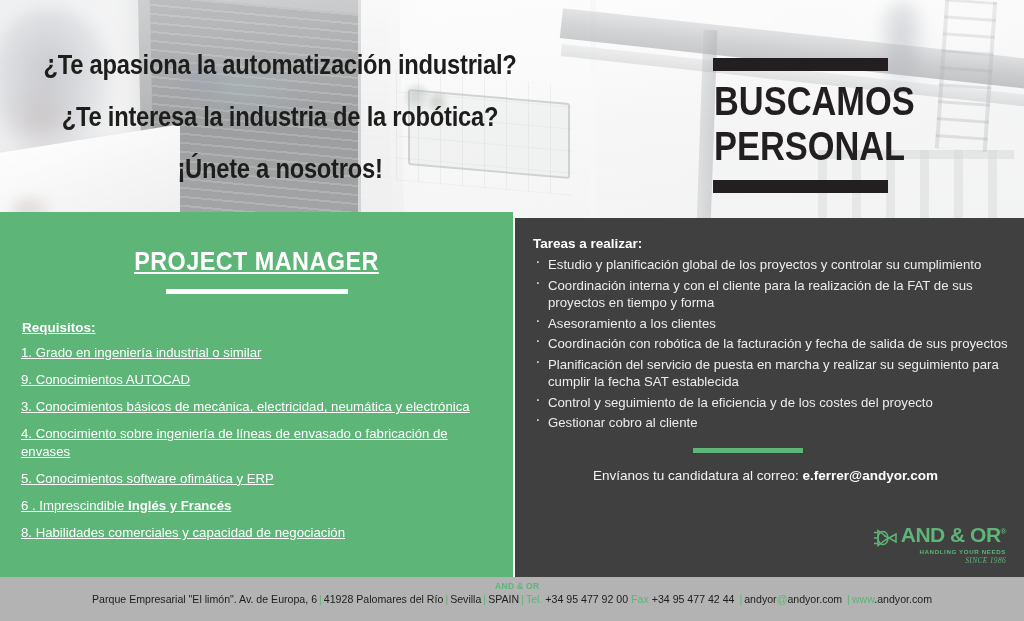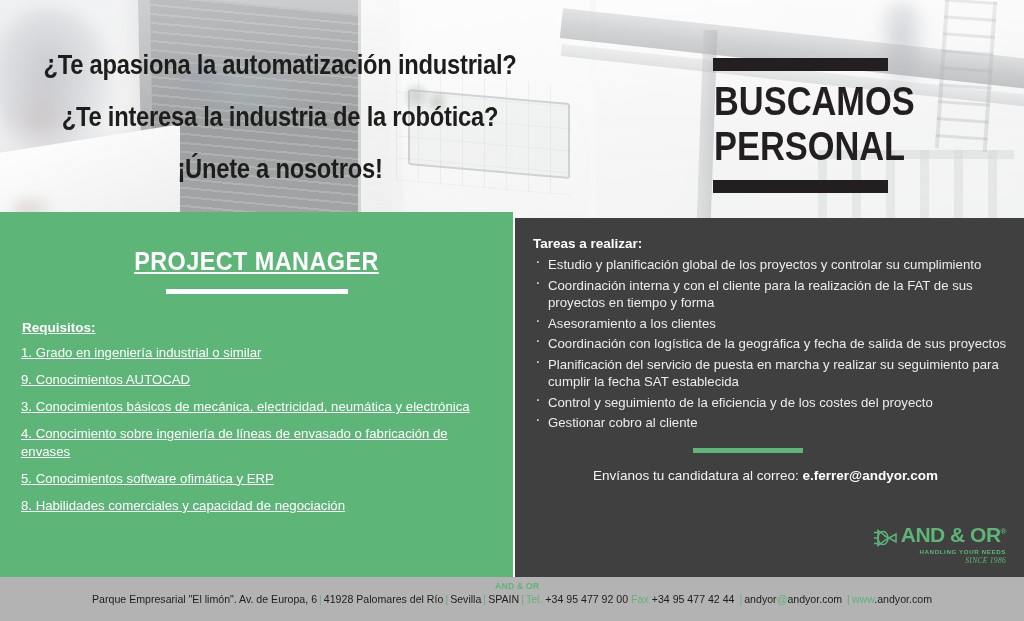--- a/index.html
+++ b/index.html
@@ -363,31 +363,32 @@
   <div class="green-panel">
     <div class="pm-title">PROJECT MANAGER</div>
     <div class="pm-rule"></div>
     <div class="req-label">Requisitos:</div>
     <ul class="req-list" id="requirements-list">
         <li><span>1. Grado en ingeniería industrial o similar</span></li>
         <li><span>9. Conocimientos AUTOCAD</span></li>
         <li><span>3. Conocimientos básicos de mecánica, electricidad, neumática y electrónica</span></li>
         <li><span>4. Conocimiento sobre ingeniería de líneas de envasado o fabricación de envases</span></li>
         <li><span>5. Conocimientos software ofimática y ERP</span></li>
+        <li><span>6 . Imprescindible </span><b>Inglés y Francés</b></li>
         <li><span>8. Habilidades comerciales y capacidad de negociación</span></li>
       </ul>
   </div>
 
   <div class="dark-panel">
     <div class="tasks-label">Tareas a realizar:</div>
     <ul class="task-list" id="tasks-list">
         <li>Estudio y planificación global de los proyectos y controlar su cumplimiento</li>
         <li>Coordinación interna y con el cliente para la realización de la FAT de sus proyectos en tiempo y forma</li>
         <li>Asesoramiento a los clientes</li>
-        <li>Coordinación con logística de la geográfica y fecha de salida de sus proyectos</li>
+        <li>Coordinación con robótica de la facturación y fecha de salida de sus proyectos</li>
         <li>Planificación del servicio de puesta en marcha y realizar su seguimiento para cumplir la fecha SAT establecida</li>
         <li>Control y seguimiento de la eficiencia y de los costes del proyecto</li>
         <li>Gestionar cobro al cliente</li>
       </ul>
     <div class="green-rule"></div>
     <div class="apply-line">
       <span>Envíanos tu candidatura al correo: </span><b>e.ferrer@andyor.com</b>
     </div>
 
     <div class="logo">

